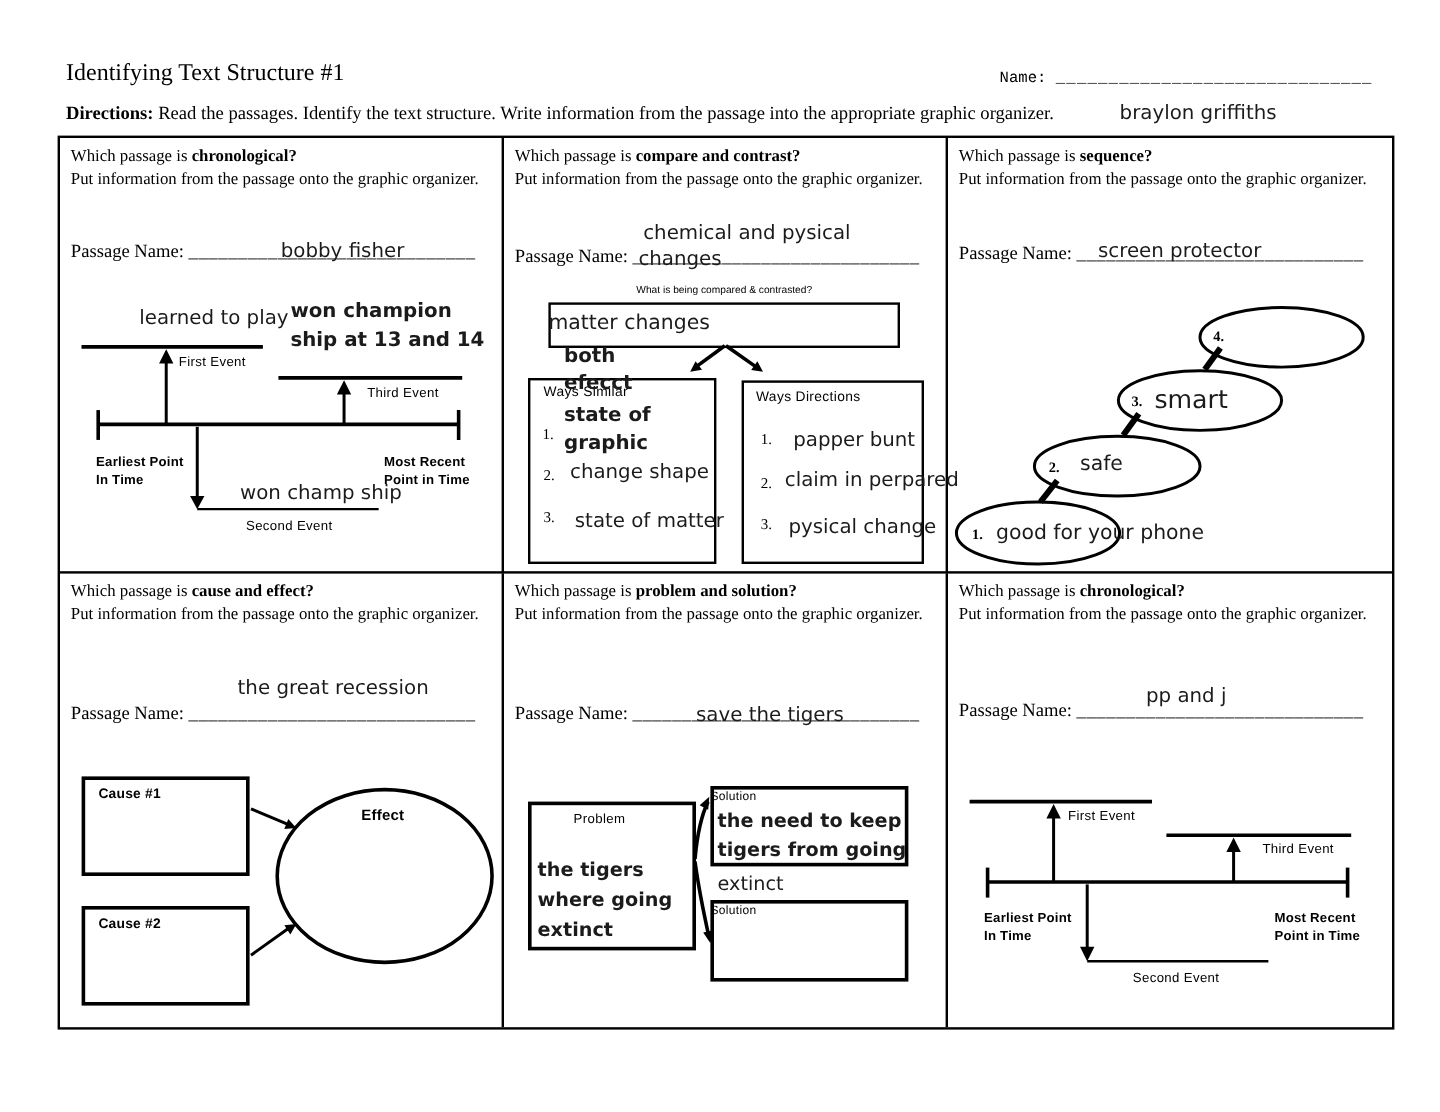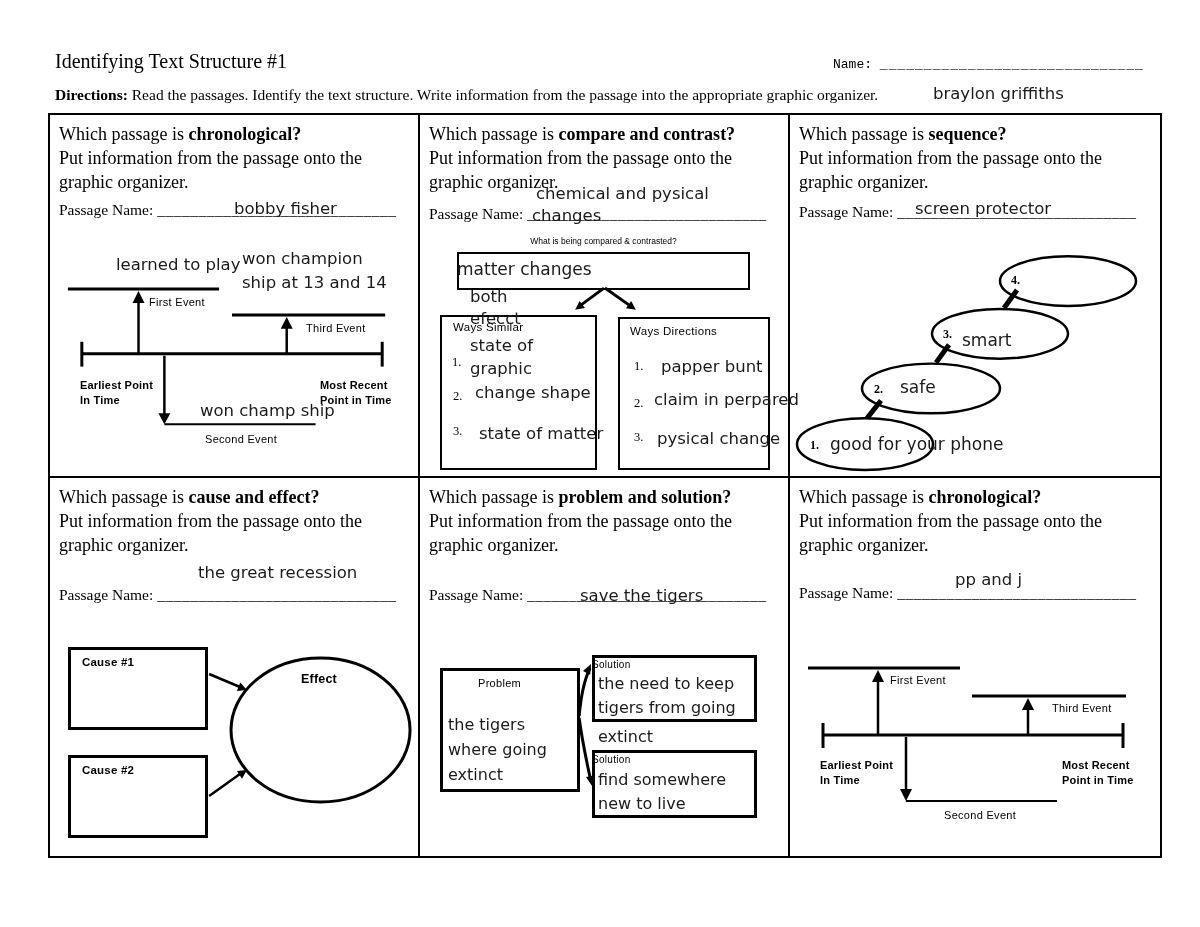--- a/index.html
+++ b/index.html
@@ -10,27 +10,27 @@
   .nameblock{position:absolute;left:833px;top:57px;font-family:"Liberation Mono",monospace;
              font-size:13px;white-space:nowrap;}
   .nameblank{letter-spacing:1px;}
   .namevalue{position:absolute;left:100px;top:-12px;margin-top:40px;}
   .directions{position:absolute;left:55px;top:86px;margin:0;font-size:15.5px;white-space:nowrap;}
   .grid{position:absolute;left:48px;top:113px;border:2px solid #000;display:grid;
         grid-template-columns:370px 370px 370px;grid-template-rows:363px 378px;}
   .cell{position:relative;border-right:2px solid #000;border-bottom:2px solid #000;box-sizing:border-box;}
   .cell:nth-child(3n){border-right:none;}
   .cell:nth-child(n+4){border-bottom:none;}
-  .q{position:absolute;left:9px;top:7px;right:8px;font-size:18px;line-height:1.34;}
+  .q{position:absolute;left:9px;top:7px;right:8px;font-size:14px;line-height:1.34;}
   .qbody{margin-top:0;}
   .prow{position:absolute;left:9px;font-size:15.5px;white-space:nowrap;}
   .pblank{letter-spacing:.5px;}
   .hw{position:absolute;font-family:"DejaVu Sans",sans-serif;font-size:16.5px;color:#1b1b1b;
       white-space:nowrap;line-height:1.15;}
-  .pre{white-space:pre-line;}
+  .pre{white-space:pre-line;font-weight:bold;}
   .lbl{position:absolute;font-family:"Liberation Sans",sans-serif;font-size:11px;
        letter-spacing:.3px;white-space:nowrap;}
   .lblb{position:absolute;font-family:"Liberation Sans",sans-serif;font-size:11px;font-weight:bold;
         letter-spacing:.2px;white-space:pre-line;line-height:1.35;}
   .num{position:absolute;font-family:"Liberation Serif",serif;font-size:12.5px;}
   .numb{position:absolute;font-family:"Liberation Serif",serif;font-size:12px;font-weight:bold;}
   .box{position:absolute;border:2px solid #000;box-sizing:border-box;}
   .box3{position:absolute;border:3px solid #000;box-sizing:border-box;}
   .gfx{position:absolute;left:0;top:0;width:100%;height:100%;}
   .gfx line,.gfx path{stroke:#000;fill:none;}
@@ -159,21 +159,21 @@
         <ellipse cx="141" cy="275" rx="69" ry="25" stroke-width="2.5"></ellipse>
         <ellipse cx="210" cy="220" rx="68" ry="25" stroke-width="2.5"></ellipse>
         <ellipse cx="278" cy="167" rx="68" ry="25" stroke-width="2.5"></ellipse>
       </svg>
 
       <span class="numb" style="left:20px;top:323px">1.</span>
       <span class="hw" style="left:40px;top:320px;font-size:17px">good for your phone</span>
       <span class="numb" style="left:84px;top:267px">2.</span>
       <span class="hw" style="left:110px;top:263px;font-size:17px">safe</span>
       <span class="numb" style="left:153px;top:212px">3.</span>
-      <span class="hw" style="left:172px;top:216px;font-size:17px">smart</span>
+      <span class="hw" style="left:172px;top:206px;font-size:21px">smart</span>
       <span class="numb" style="left:221px;top:158px">4.</span>
       <span class="hw" style="left:240px;top:158px;font-size:17px"></span>
     </section>
 
     <section class="cell">
       <div class="q">
         <span>Which passage is </span><strong>cause and effect?</strong>
         <div class="qbody">Put information from the passage onto the graphic organizer.</div>
       </div>
       <div class="prow" style="top:108px">
@@ -215,22 +215,20 @@
 extinct</span>
 
       <div class="box3" style="left:172px;top:177px;width:165px;height:67px"></div>
       <div class="lbl c" style="left:172px;top:181px;width:165px;font-size:10px">Solution</div>
       <span class="hw pre" style="left:178px;top:194px;line-height:24px;font-size:16px">the need to keep
 tigers from going</span>
       <span class="hw" style="left:178px;top:250px;font-size:16px">extinct</span>
 
       <div class="box3" style="left:172px;top:272px;width:165px;height:68px"></div>
       <div class="lbl c" style="left:172px;top:276px;width:165px;font-size:10px">Solution</div>
-      <span class="hw pre" style="left:178px;top:290px;line-height:24px;font-size:16px">find somewhere
-new to live</span>
 
       <svg class="gfx" viewBox="0 0 370 378" preserveAspectRatio="none">
         <path d="M160,238 C162,216 166,200 171,190" stroke-width="3"></path>
         <polygon points="172,186 171.1,196.7 163.9,193.1"></polygon>
         <path d="M160,240 C163,262 168,286 172,304" stroke-width="3"></path>
         <polygon points="173,308 166.9,299.1 174.7,297.4"></polygon>
       </svg>
     </section>
 
     <section class="cell">

